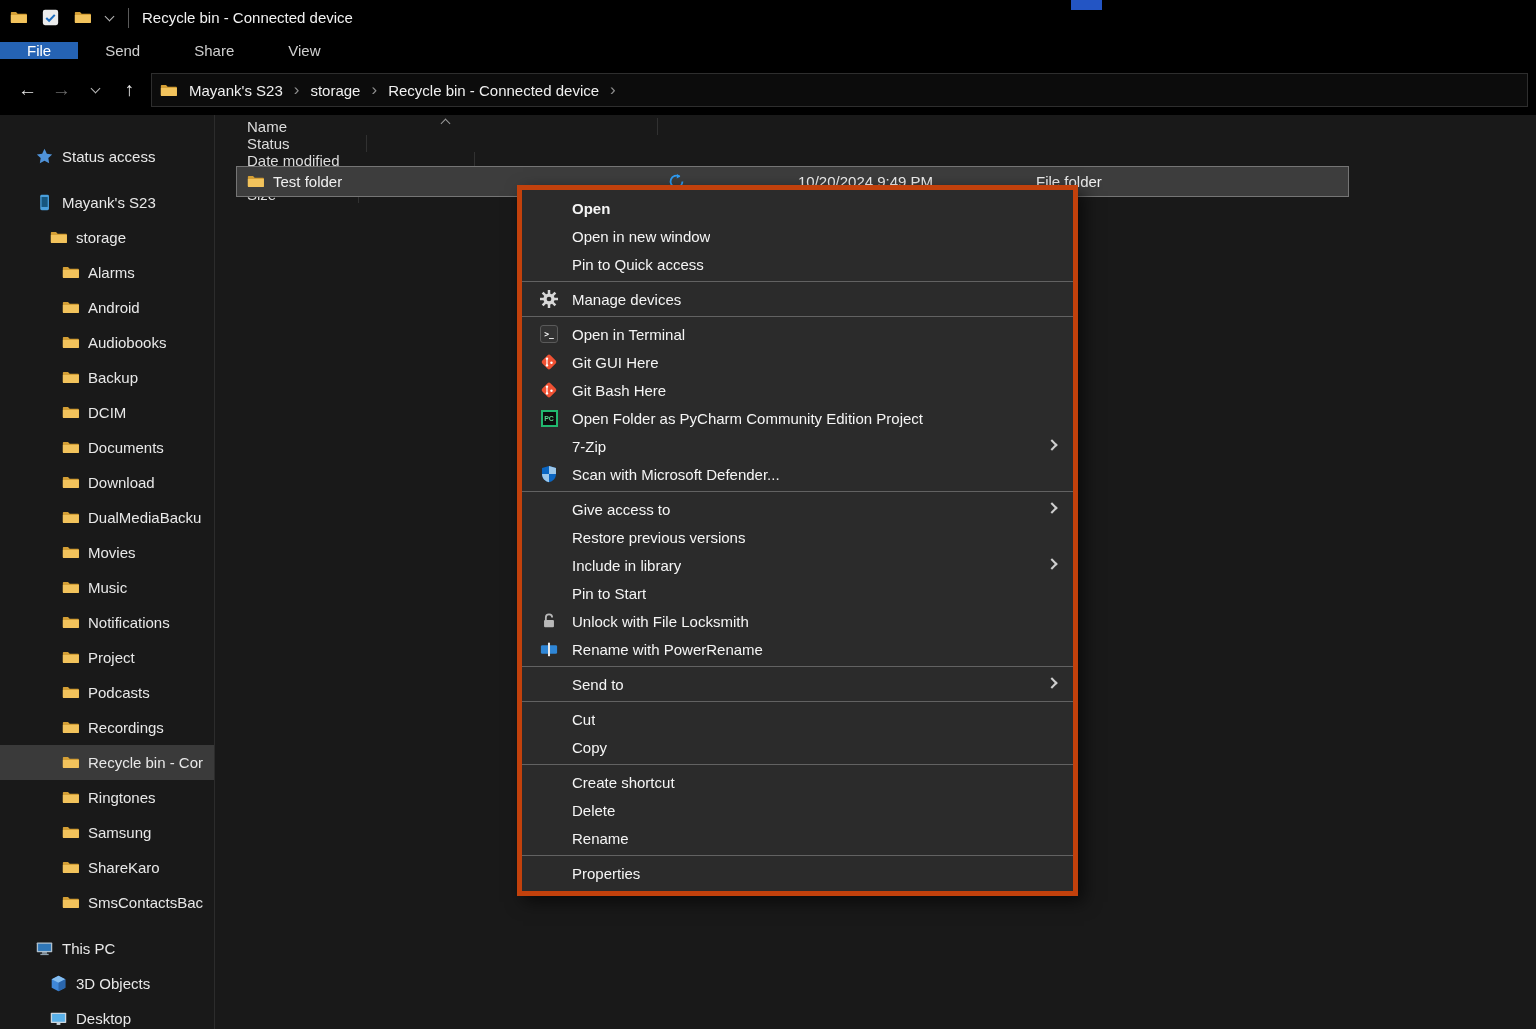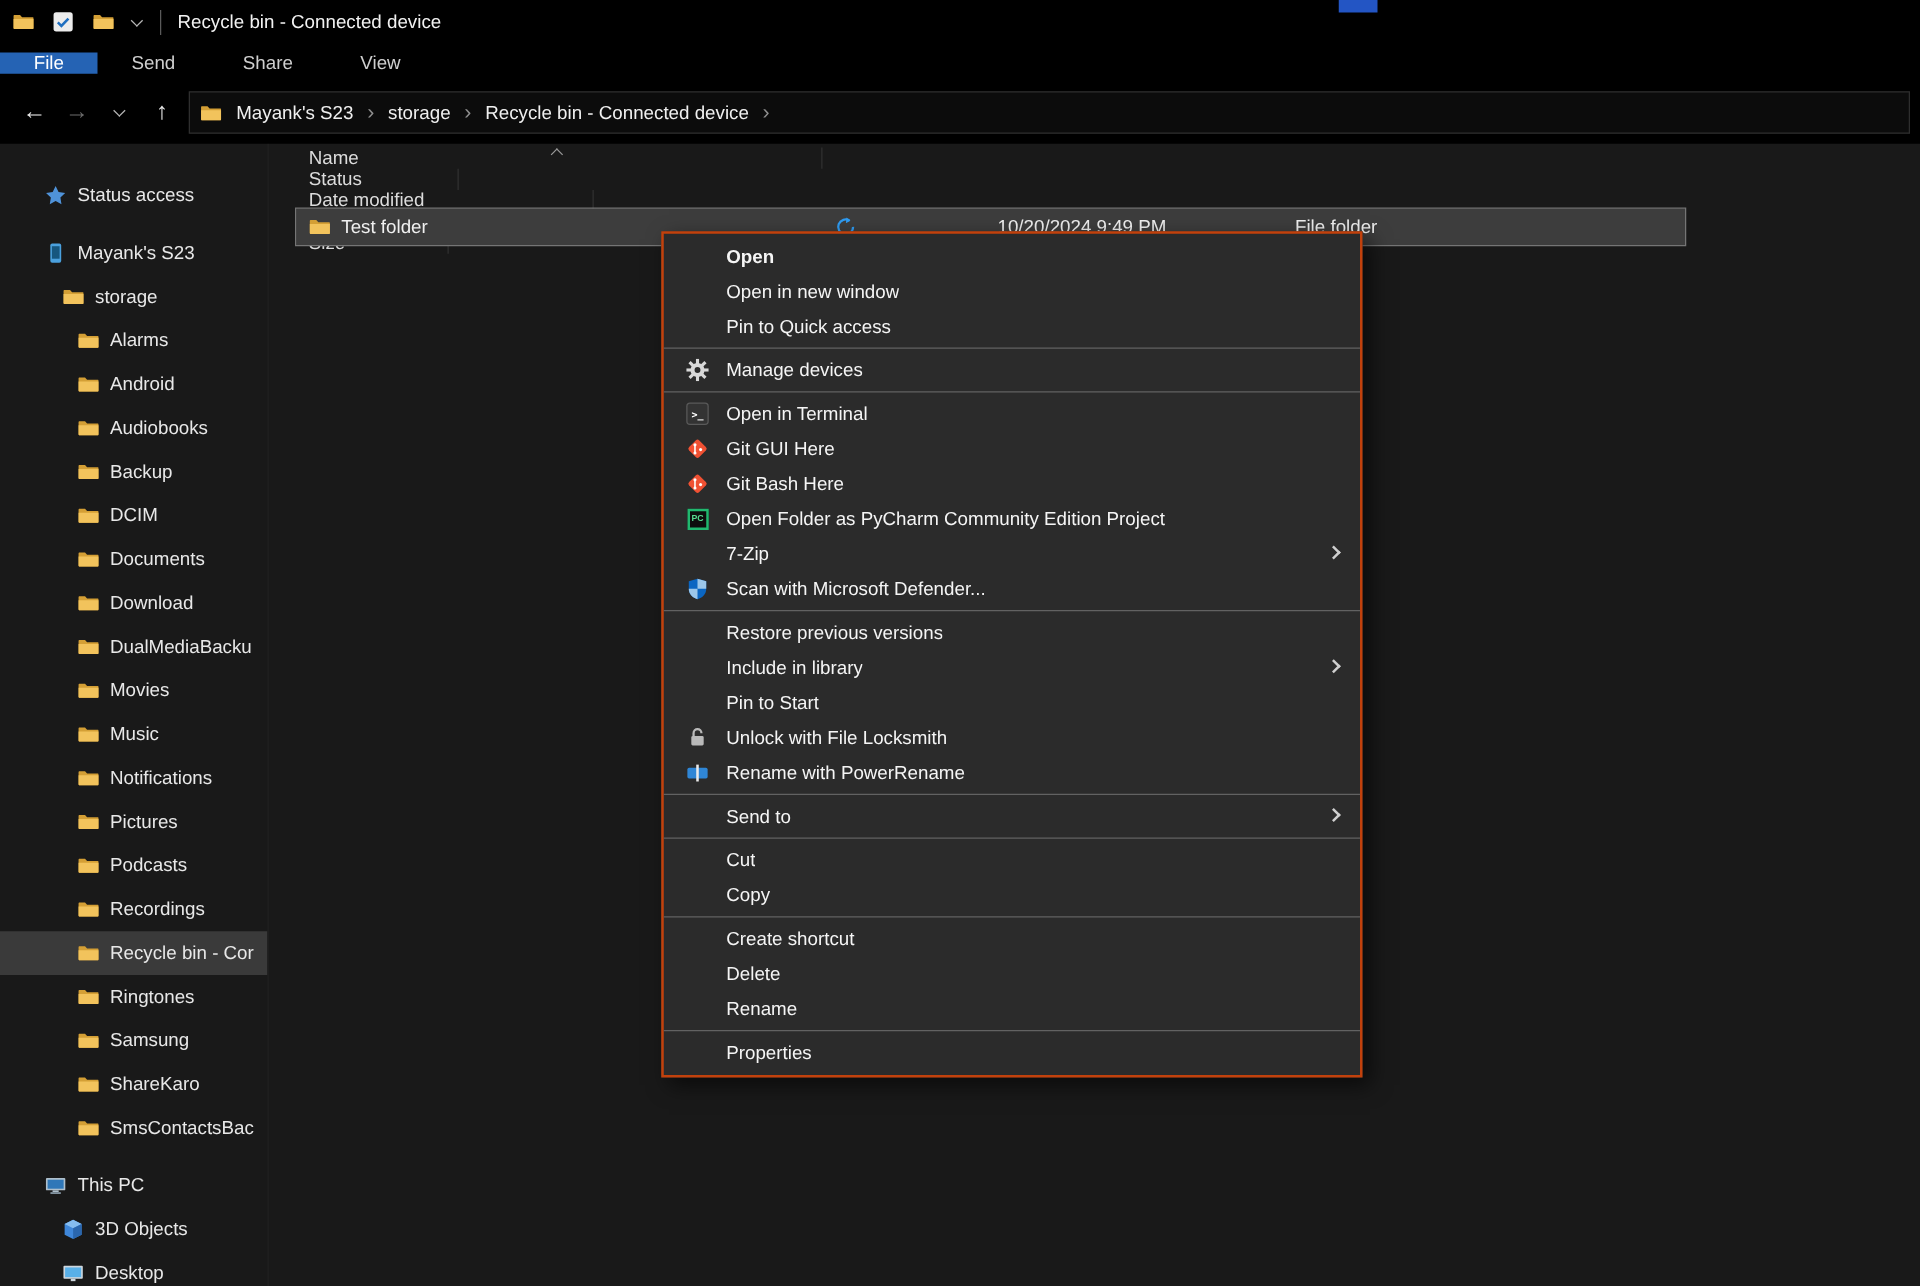--- a/index.html
+++ b/index.html
@@ -51,21 +51,21 @@
   .col0{width:421px;}.col1{width:130px;}.col2{width:238px;}.col3{width:200px;}.col4{width:122px;}
   .sort-caret{position:absolute;top:2px;left:50%;width:7px;height:7px;margin-left:-5px;border-left:1.5px solid #9a9a9a;border-top:1.5px solid #9a9a9a;transform:rotate(45deg);}
   .file-list{position:absolute;left:22px;top:52px;}
   .frow{display:flex;height:29px;font-size:15px;color:#f0f0f0;width:1111px;}
   .frow.selected{background:var(--selection);outline:1px solid #757575;}
   .cell{display:flex;align-items:center;padding-left:10px;overflow:hidden;white-space:nowrap;height:100%;}
   .cell .ic{margin-right:9px;flex:none;}
   .c0{width:421px;}.c1{width:130px;}.c2{width:238px;}.c3{width:200px;}.c4{width:122px;}
 
   
-  .context-menu{position:absolute;left:517px;top:185px;width:561px;background:var(--menu-bg);border:2px solid #c2410c;padding:4px 0;z-index:10;box-shadow:6px 6px 16px rgba(0,0,0,.6);margin-left:12px;}
+  .context-menu{position:absolute;left:517px;top:185px;width:561px;background:var(--menu-bg);border:5px solid #c2410c;padding:4px 0;z-index:10;box-shadow:6px 6px 16px rgba(0,0,0,.6);}
   .menu-item{position:relative;height:28px;display:flex;align-items:center;padding-left:50px;font-size:15px;color:#f5f5f5;}
   .menu-item.bold{font-weight:bold;}
   .menu-ic{position:absolute;left:16px;width:22px;height:22px;display:flex;align-items:center;justify-content:center;}
   .menu-ic svg{width:18px;height:18px;}
   .mi-label{white-space:nowrap;overflow:hidden;}
   .submenu-arrow{position:absolute;right:17px;top:50%;margin-top:-5px;width:8px;height:8px;border-right:2px solid #cfcfcf;border-top:2px solid #cfcfcf;transform:rotate(45deg);}
   .menu-sep{height:1px;background:#626262;margin:3px 0;}
 
   
   .term-ic{width:18px;height:18px;background:#333;border:1px solid #5a5a5a;border-radius:3px;color:#fff;font-family:"DejaVu Sans Mono",monospace;font-size:8px;font-weight:bold;display:flex;align-items:center;justify-content:center;}
@@ -271,21 +271,21 @@
       </span>
       <span class="side-label">Notifications</span>
     </div>
     <div class="side-item lvl2">
       <span class="ic">
         <svg viewBox="0 0 20 16">
           <path d="M1 2.4c0-.5.4-.9.9-.9h5.2l1.9 2.1H19c.5 0 .9.4.9.9v9.2c0 .5-.4.9-.9.9H1.9c-.5 0-.9-.4-.9-.9z" fill="#d49f35"></path>
           <path d="M1 5.2h18.9v8.5c0 .5-.4.9-.9.9H1.9c-.5 0-.9-.4-.9-.9z" fill="#f2c35c"></path>
         </svg>
       </span>
-      <span class="side-label">Pictures</span>
+      <span class="side-label">Project</span>
     </div>
     <div class="side-item lvl2">
       <span class="ic">
         <svg viewBox="0 0 20 16">
           <path d="M1 2.4c0-.5.4-.9.9-.9h5.2l1.9 2.1H19c.5 0 .9.4.9.9v9.2c0 .5-.4.9-.9.9H1.9c-.5 0-.9-.4-.9-.9z" fill="#d49f35"></path>
           <path d="M1 5.2h18.9v8.5c0 .5-.4.9-.9.9H1.9c-.5 0-.9-.4-.9-.9z" fill="#f2c35c"></path>
         </svg>
       </span>
       <span class="side-label">Podcasts</span>
     </div>
@@ -494,20 +494,24 @@
         <svg viewBox="0 0 16 16">
           <path d="M8 .8l6.2 1.9V8c0 3.9-2.7 6.4-6.2 7.4C4.5 14.4 1.8 11.9 1.8 8V2.7z" fill="#0b66c2"></path>
           <path d="M8 .8l6.2 1.9V8H8z" fill="#9cc7ea"></path>
           <path d="M8 8v7.4C4.5 14.4 1.8 11.9 1.8 8z" fill="#9cc7ea"></path>
         </svg>
       </span>
       <span class="mi-label">Scan with Microsoft Defender...</span>
     </div>
     <div class="menu-sep"></div>
     <div class="menu-item">
+      <span class="mi-label">Give access to</span>
+      <span class="submenu-arrow"></span>
+    </div>
+    <div class="menu-item">
       <span class="mi-label">Restore previous versions</span>
     </div>
     <div class="menu-item">
       <span class="mi-label">Include in library</span>
       <span class="submenu-arrow"></span>
     </div>
     <div class="menu-item">
       <span class="mi-label">Pin to Start</span>
     </div>
     <div class="menu-item">

